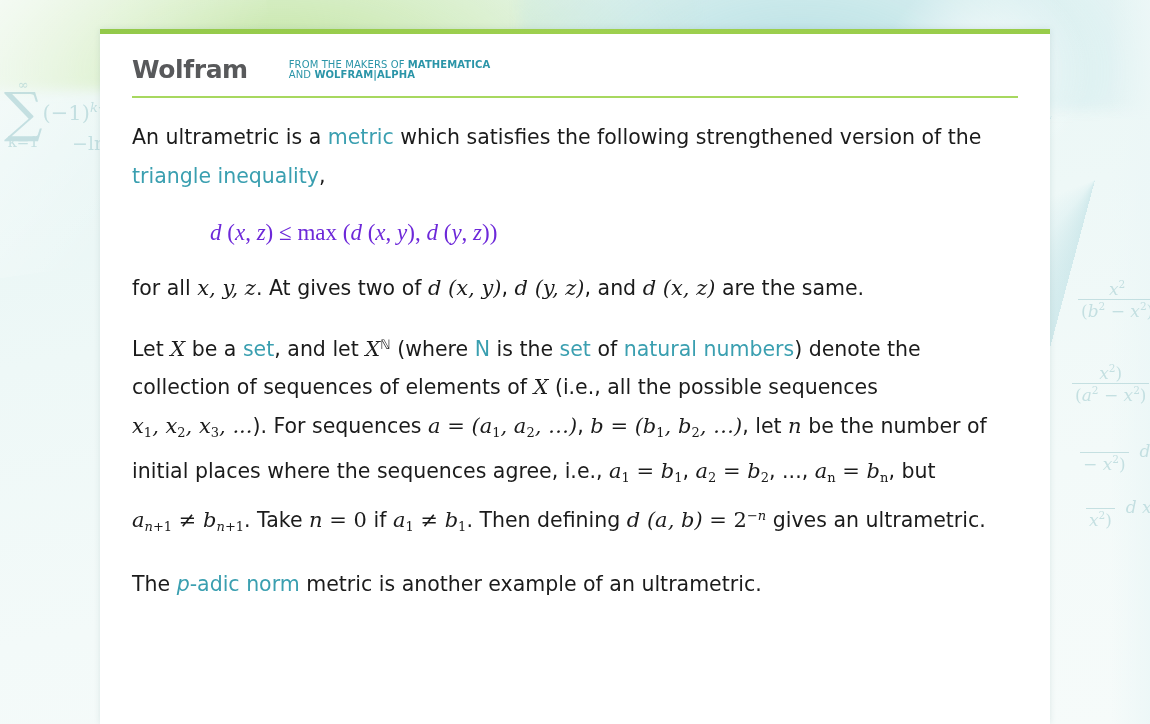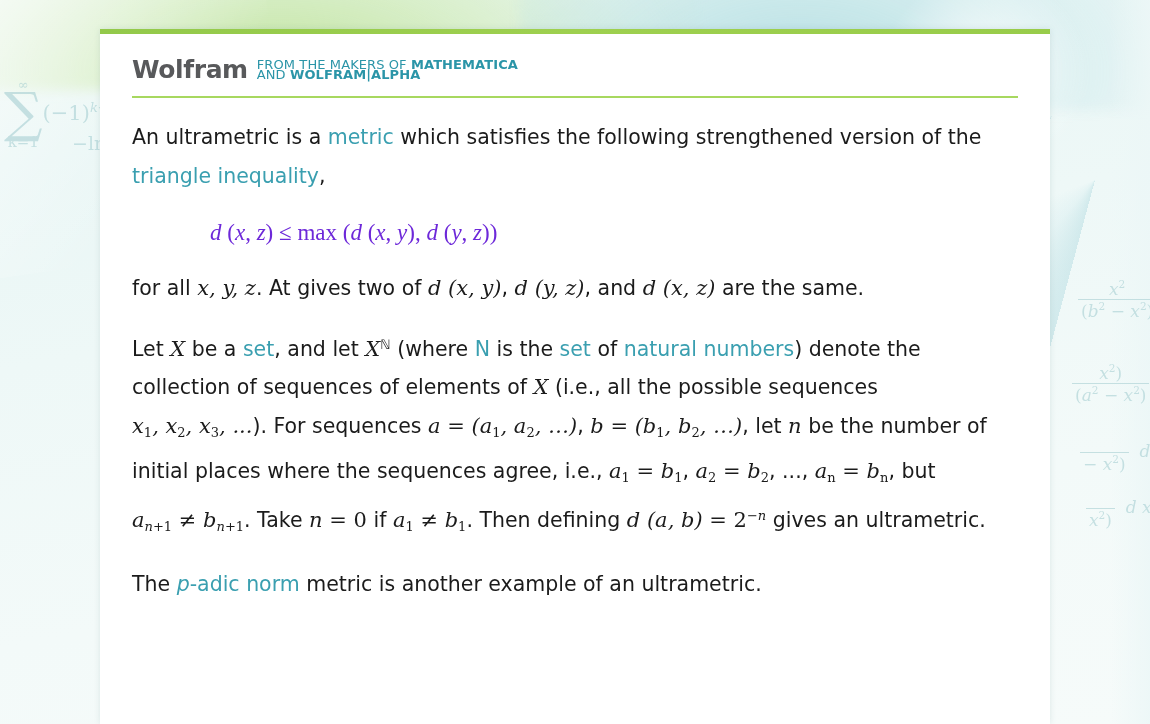--- a/index.html
+++ b/index.html
@@ -141,20 +141,21 @@
   }
   #card-inner {
     padding: 22px 32px 0 32px;
   }
 
   
   .logo-row {
     display: flex;
     align-items: flex-start;
     height: 30px;
+    gap: 32px;
   }
   .logo-wolfram {
     font-family: "DejaVu Sans", sans-serif;
     font-size: 25px;
     font-weight: bold;
     color: #58595b;
     letter-spacing: -0.4px;
     line-height: 28px;
   }
   .logo-math {
@@ -172,21 +173,21 @@
     display: inline-block;
     width: 19px; height: 19px;
     margin: 0 0px;
     position: relative;
     top: 2px;
   }
   .tagline {
     margin-left: 9px;
     margin-top: 4px;
     font-family: "DejaVu Sans", sans-serif;
-    font-size: 13px;
+    font-size: 10px;
     line-height: 10px;
     color: #2b95a8;
     letter-spacing: 0.1px;
     white-space: nowrap;
   }
   .tagline b { font-weight: bold; }
 
   
   h1#page-title {
     font-family: "DejaVu Sans", sans-serif;

